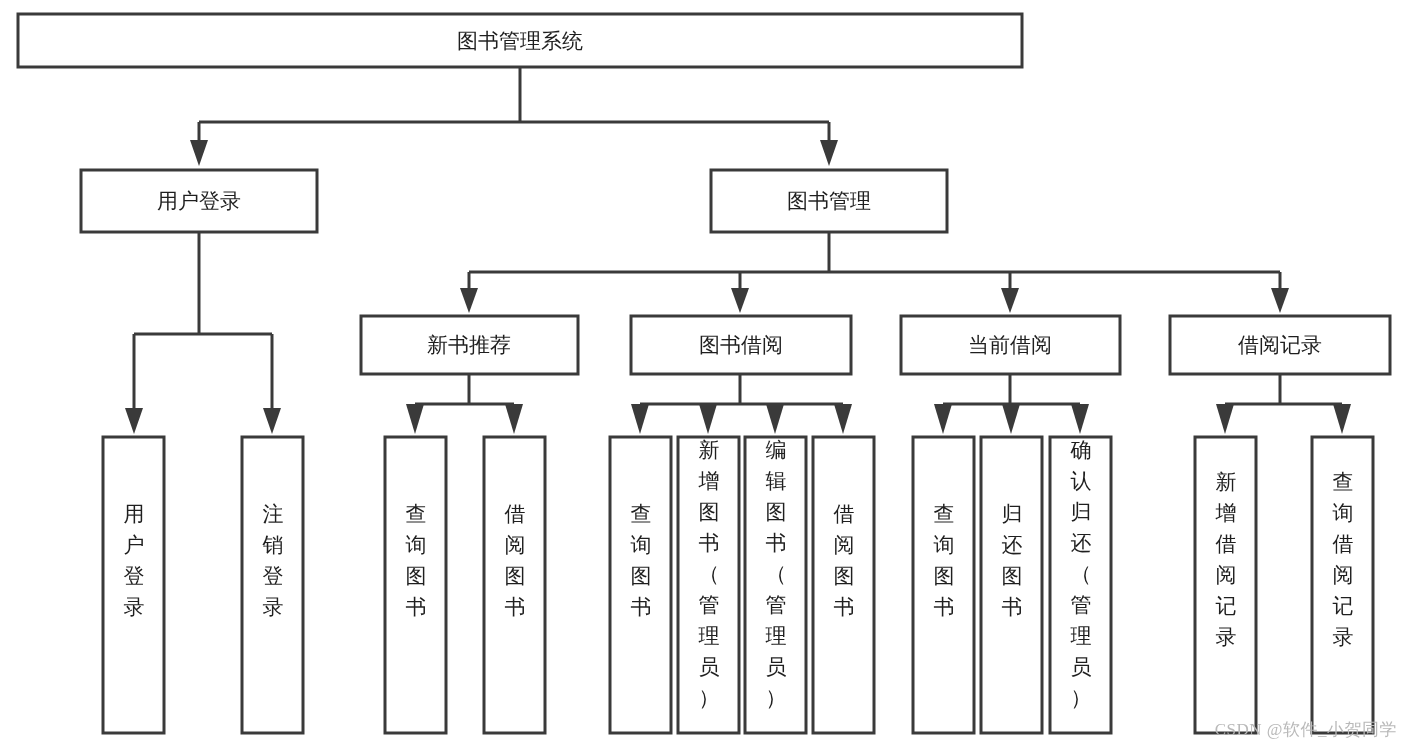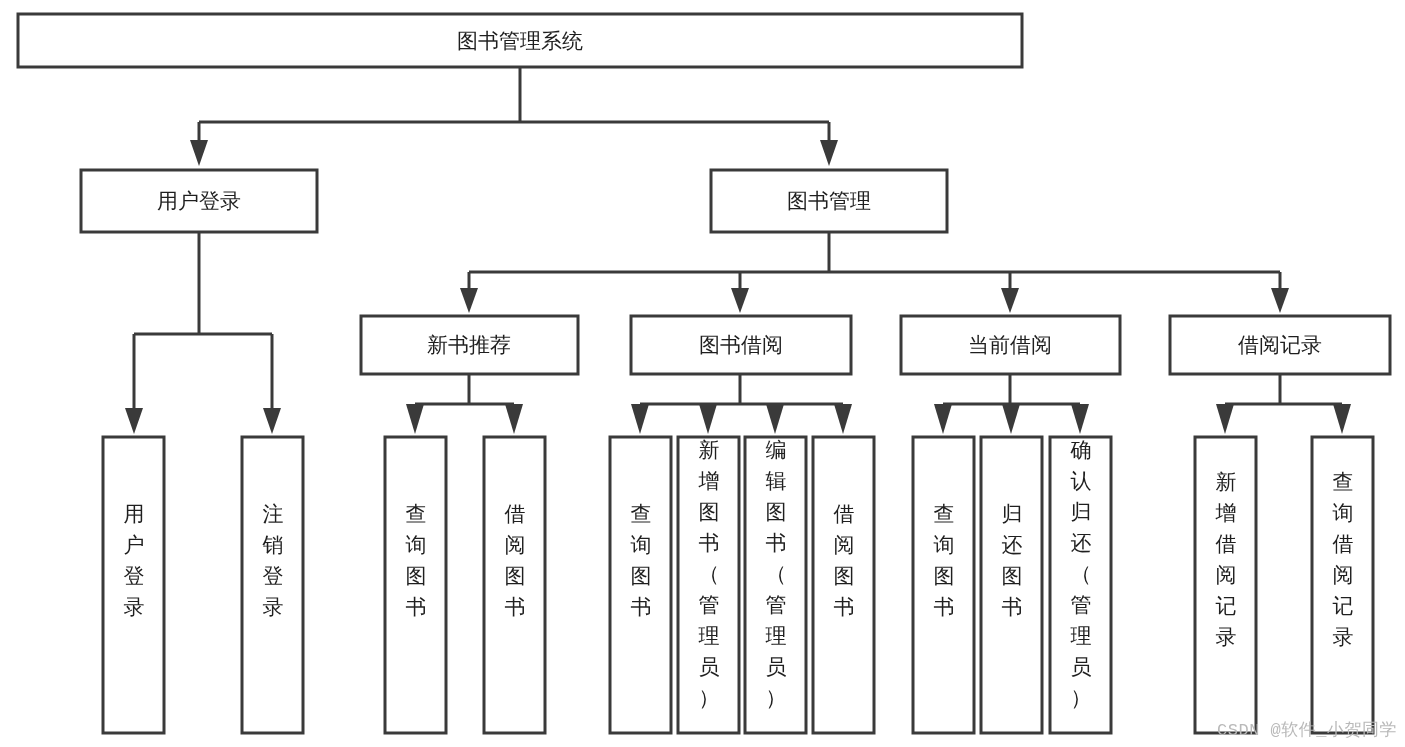--- a/index.html
+++ b/index.html
@@ -51,21 +51,21 @@
     stroke-linecap: butt;
   }
   .arrow-head {
     fill: #3a3a3a;
     stroke: none;
   }
   .watermark {
     position: absolute;
     right: 8px;
     bottom: 6px;
-    font-family: Liberation Mono, monospace;
+    font-family: Liberation Serif, serif;
     font-size: 17px;
     color: #b9b9b9;
     white-space: nowrap;
     letter-spacing: 0.5px;
     user-select: none;
   }
 </style>
 </head>
 <body>
 

